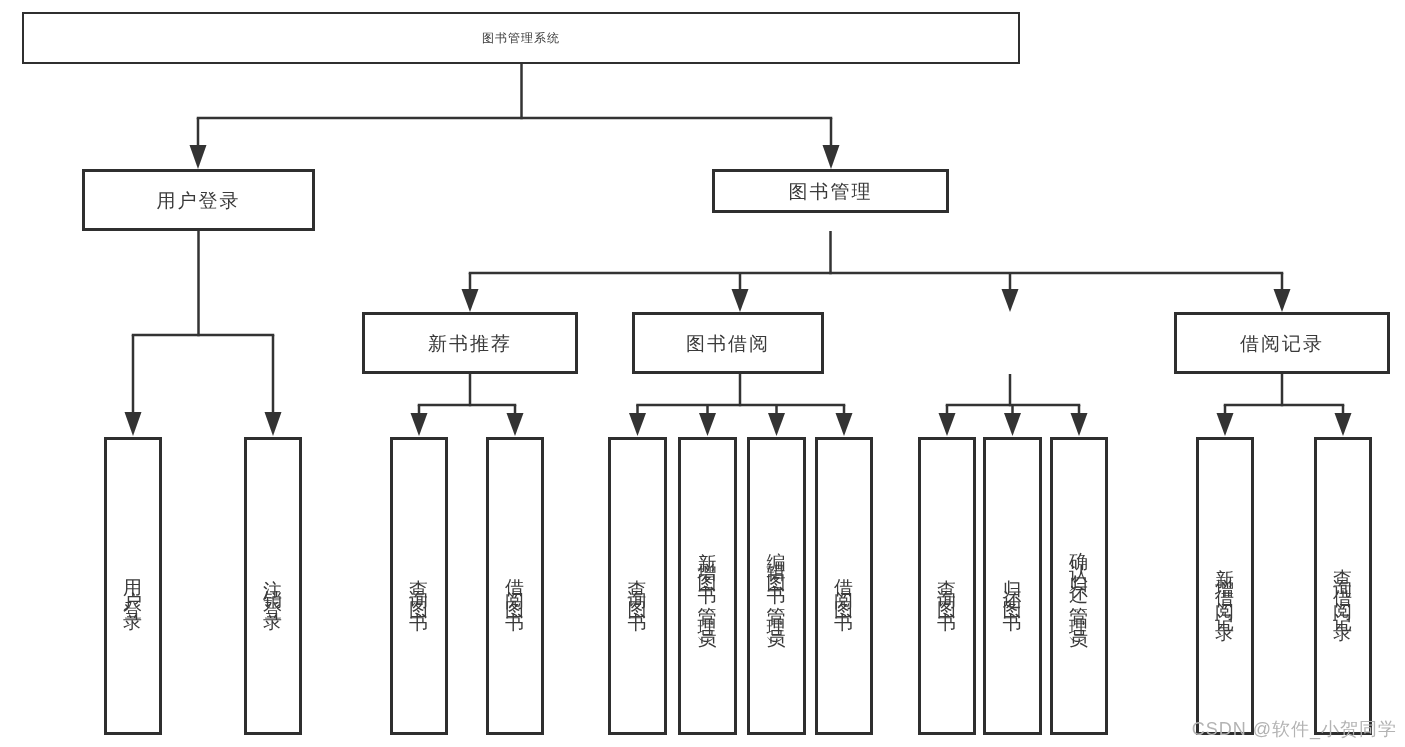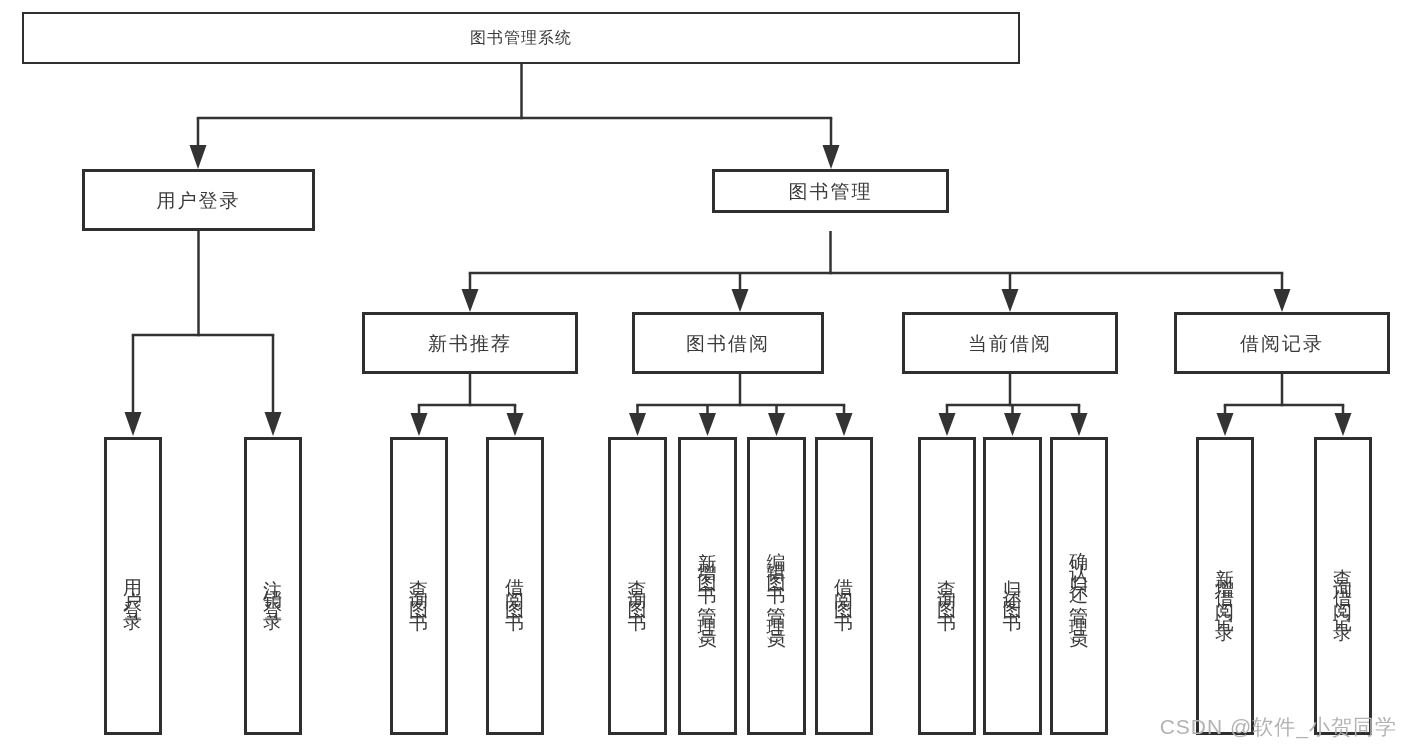--- a/index.html
+++ b/index.html
@@ -33,34 +33,34 @@
     border: 3px solid var(--box-border);
     display: flex;
     align-items: center;
     justify-content: center;
     color: var(--text);
     font-size: 19px;
     letter-spacing: 2px;
     line-height: 1;
     white-space: nowrap;
   }
-  .node.root { border-width: 2px; font-size: 16px; letter-spacing: 1px; }
+  .node.root { border-width: 2px; font-size: 12px; letter-spacing: 1px; }
   .node.v span.vt {
     writing-mode: vertical-rl;
     text-orientation: mixed;
     letter-spacing: 11px;
     line-height: 1;
     font-size: 19px;
   }
   .watermark {
     position: absolute;
     right: 8px;
     bottom: 6px;
     color: var(--watermark);
-    font-size: 21px;
+    font-size: 18px;
     letter-spacing: 1px;
     z-index: 5;
   }
 </style>
 </head>
 <body>
 
 <div class="canvas">
 
   <svg class="connectors" width="1405" height="747" viewBox="0 0 1405 747">
@@ -142,23 +142,20 @@
   <div class="node" style="left:712px;top:169px;width:237px;height:44px">
     <span>图书管理</span>
   </div>
 
   <div class="node" style="left:362px;top:312px;width:216px;height:62px">
     <span>新书推荐</span>
   </div>
   <div class="node" style="left:632px;top:312px;width:192px;height:62px">
     <span>图书借阅</span>
   </div>
-  <div class="node" style="left:902px;top:312px;width:216px;height:62px">
-    <span>当前借阅</span>
-  </div>
   <div class="node" style="left:1174px;top:312px;width:216px;height:62px">
     <span>借阅记录</span>
   </div>
 
   <div class="node v" style="left:104px;top:437px;width:58px;height:298px">
     <span class="vt">用户登录</span>
   </div>
   <div class="node v" style="left:244px;top:437px;width:58px;height:298px">
     <span class="vt">注销登录</span>
   </div>

